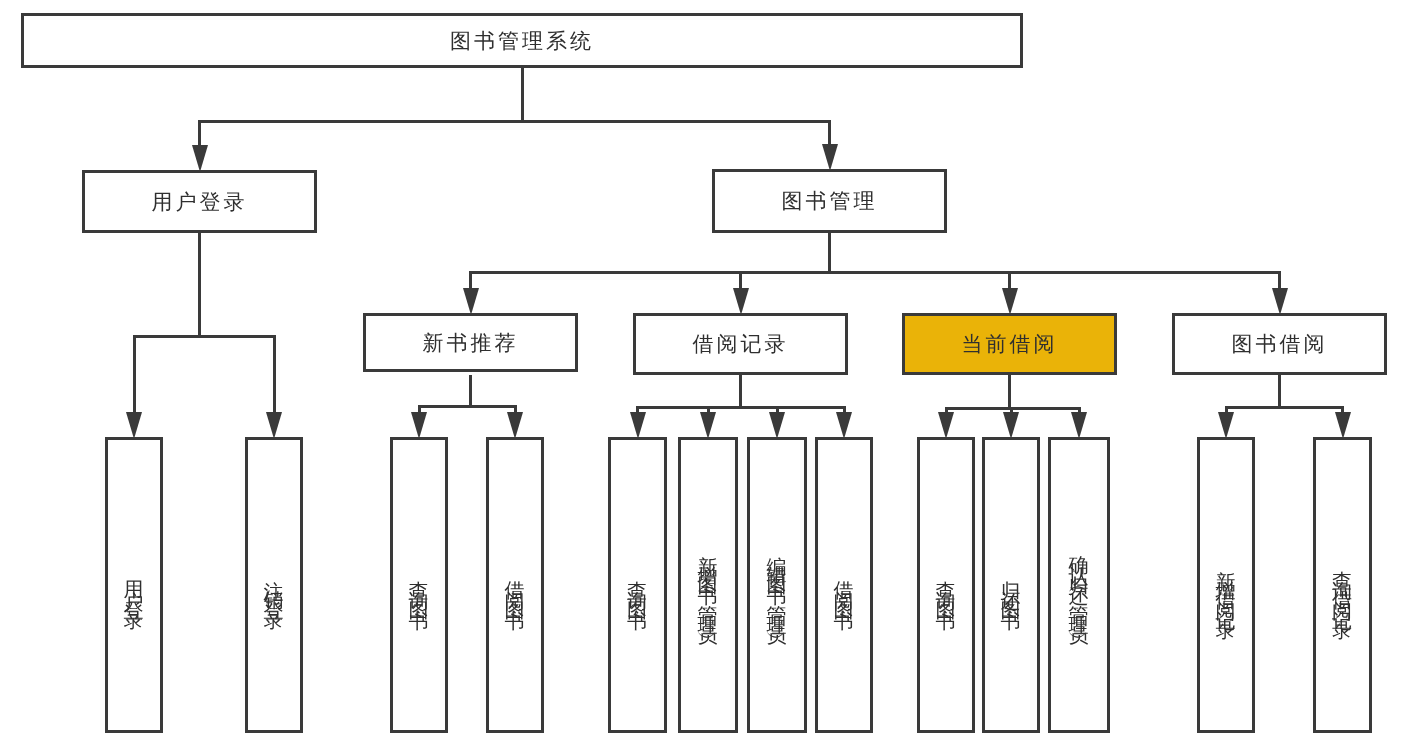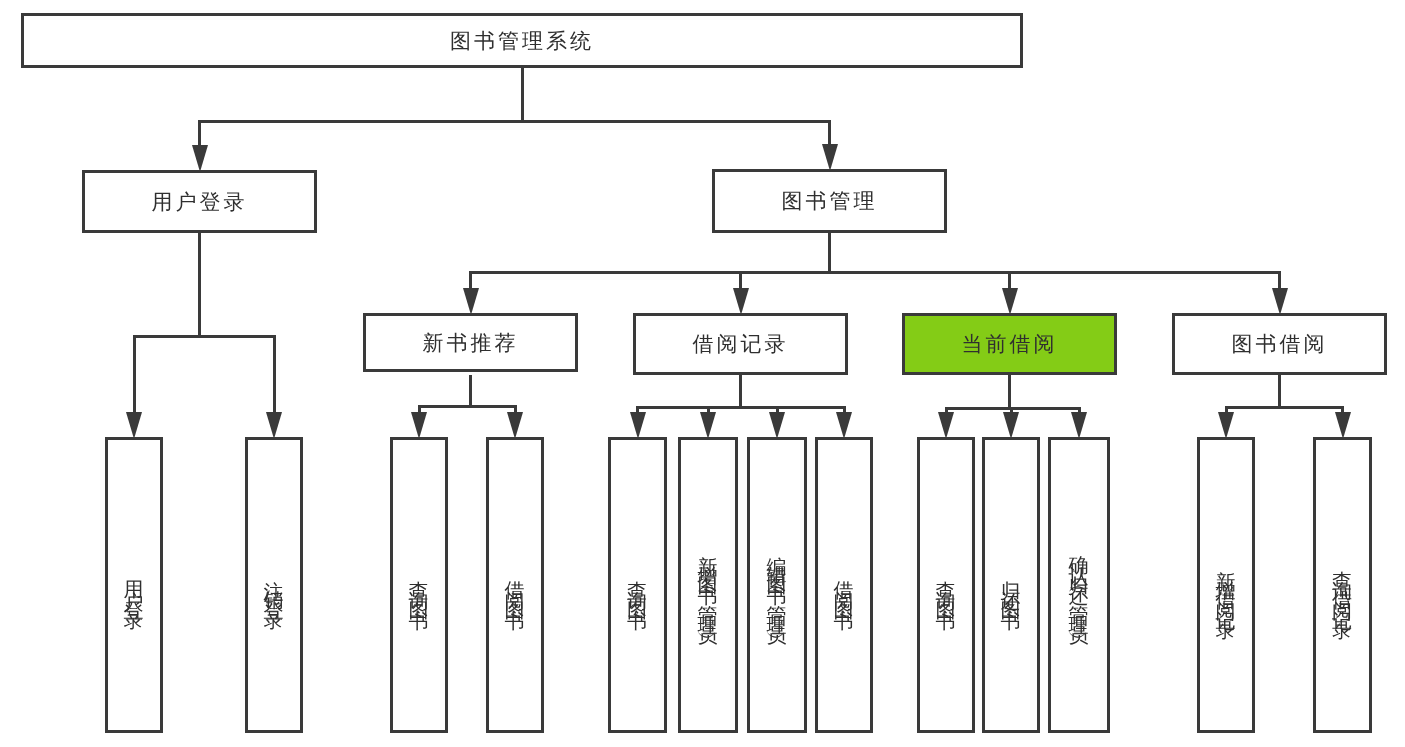--- a/index.html
+++ b/index.html
@@ -65,21 +65,21 @@
     </div>
     <div class="node h" style="left: 712px; top: 169px; width: 235px; height: 64px; border: 3px solid rgb(58, 58, 58); background: rgb(255, 255, 255); color: rgb(47, 47, 47);">
       <span class="label">图书管理</span>
     </div>
     <div class="node h" style="left: 363px; top: 313px; width: 215px; height: 59px; border: 3px solid rgb(58, 58, 58); background: rgb(255, 255, 255); color: rgb(47, 47, 47);">
       <span class="label">新书推荐</span>
     </div>
     <div class="node h" style="left: 633px; top: 313px; width: 215px; height: 62px; border: 3px solid rgb(58, 58, 58); background: rgb(255, 255, 255); color: rgb(47, 47, 47);">
       <span class="label">借阅记录</span>
     </div>
-    <div class="node h" style="left: 902px; top: 313px; width: 215px; height: 62px; border: 3px solid rgb(58, 58, 58); background: #84cc16; color: rgb(47, 47, 47);">
+    <div class="node h" style="left: 902px; top: 313px; width: 215px; height: 62px; border: 3px solid rgb(58, 58, 58); background: #eab308; color: rgb(47, 47, 47);">
       <span class="label">当前借阅</span>
     </div>
     <div class="node h" style="left: 1172px; top: 313px; width: 215px; height: 62px; border: 3px solid rgb(58, 58, 58); background: rgb(255, 255, 255); color: rgb(47, 47, 47);">
       <span class="label">图书借阅</span>
     </div>
     <div class="node v" style="left: 105px; top: 437px; width: 58px; height: 296px; border: 3px solid rgb(58, 58, 58); background: rgb(255, 255, 255); color: rgb(47, 47, 47);">
       <span class="label">用户登录</span>
     </div>
     <div class="node v" style="left: 245px; top: 437px; width: 58px; height: 296px; border: 3px solid rgb(58, 58, 58); background: rgb(255, 255, 255); color: rgb(47, 47, 47);">
       <span class="label">注销登录</span>

